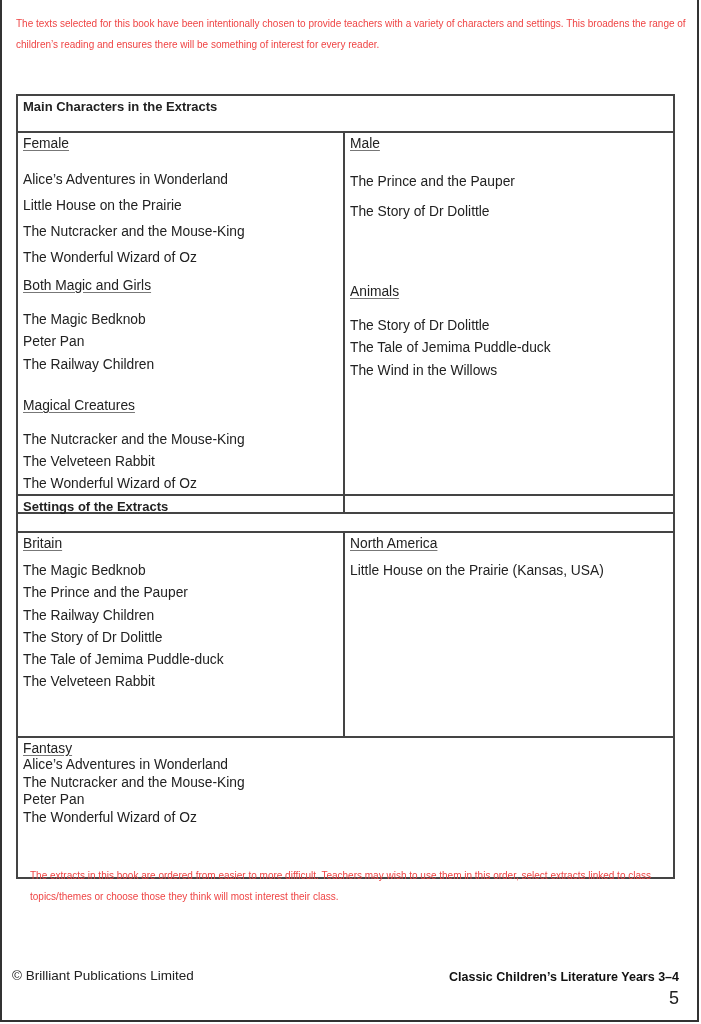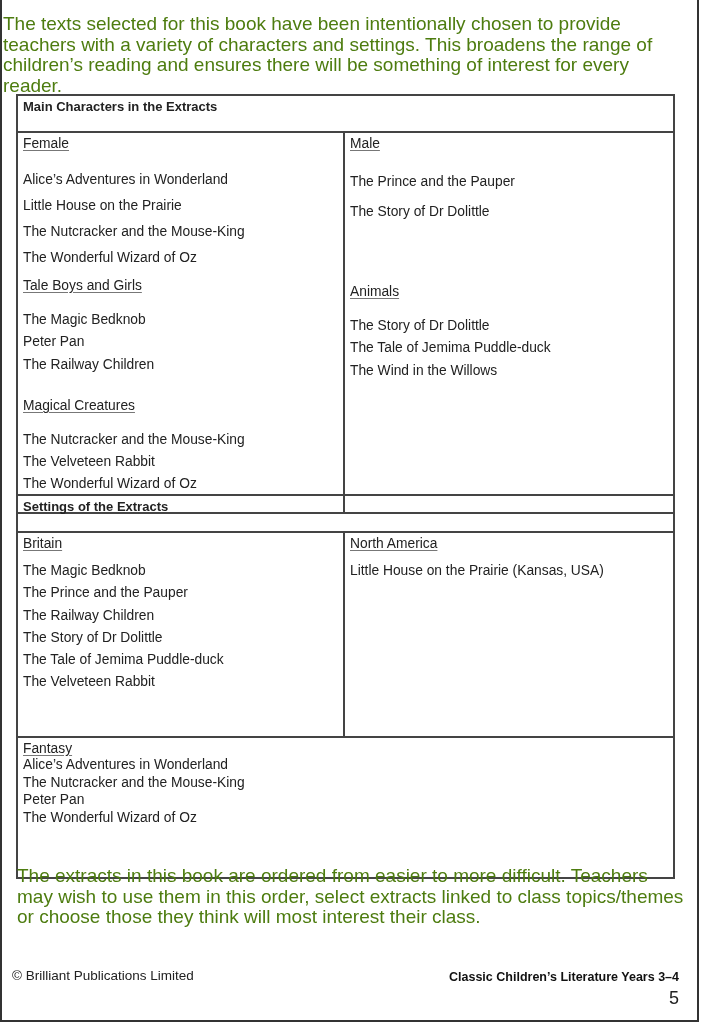--- a/index.html
+++ b/index.html
@@ -7,22 +7,22 @@
       width: 701px; height: 1024px; background: #ffffff; position: relative;
       font-family: "Liberation Sans", sans-serif; color: #222;
       overflow: hidden;
     }
     .page-frame {
       position: absolute; left: 0; top: 0; width: 699px; height: 1022px;
       border-left: 2px solid #333; border-right: 2px solid #333; border-bottom: 2px solid #333;
       box-sizing: border-box;
     }
     .para {
-      position: absolute; left: 3px; width: 670px;
-      font-size: 19px; line-height: 20.5px; color: #4d7c0f;
+      position: absolute; left: 16px; width: 670px;
+      font-size: 10px; line-height: 20.5px; color: #ef4444;
     }
     .intro { top: 14px; }
     .outro { top: 852px; }
     table.box {
       position: absolute; left: 16px; width: 659px;
       border-collapse: collapse; border: 2px solid #444;
       font-size: 13.8px; color: #222;
     }
     table.box td { border: 2px solid #444; vertical-align: top; padding: 3px 5px 16px 5px; }
     .box-title { font-weight: bold; font-size: 13px; height: 16px; padding-top: 3px !important; }
@@ -58,21 +58,21 @@
   <tr>
     <td style="width:315px; height:348px;">
       <div>
         <span class="cat">Female</span>
         <div class="item" style="line-height:26px">Alice’s Adventures in Wonderland</div>
         <div class="item" style="line-height:26px">Little House on the Prairie</div>
         <div class="item" style="line-height:26px">The Nutcracker and the Mouse-King</div>
         <div class="item" style="line-height:26px">The Wonderful Wizard of Oz</div>
       </div>
       <div style="margin-top:7px">
-        <span class="cat">Tale Boys and Girls</span>
+        <span class="cat">Both Magic and Girls</span>
         <div class="item">The Magic Bedknob</div>
         <div class="item">Peter Pan</div>
         <div class="item">The Railway Children</div>
       </div>
       <div style="margin-top:22px">
         <span class="cat">Magical Creatures</span>
         <div class="item">The Nutcracker and the Mouse-King</div>
         <div class="item">The Velveteen Rabbit</div>
         <div class="item">The Wonderful Wizard of Oz</div>
       </div>

